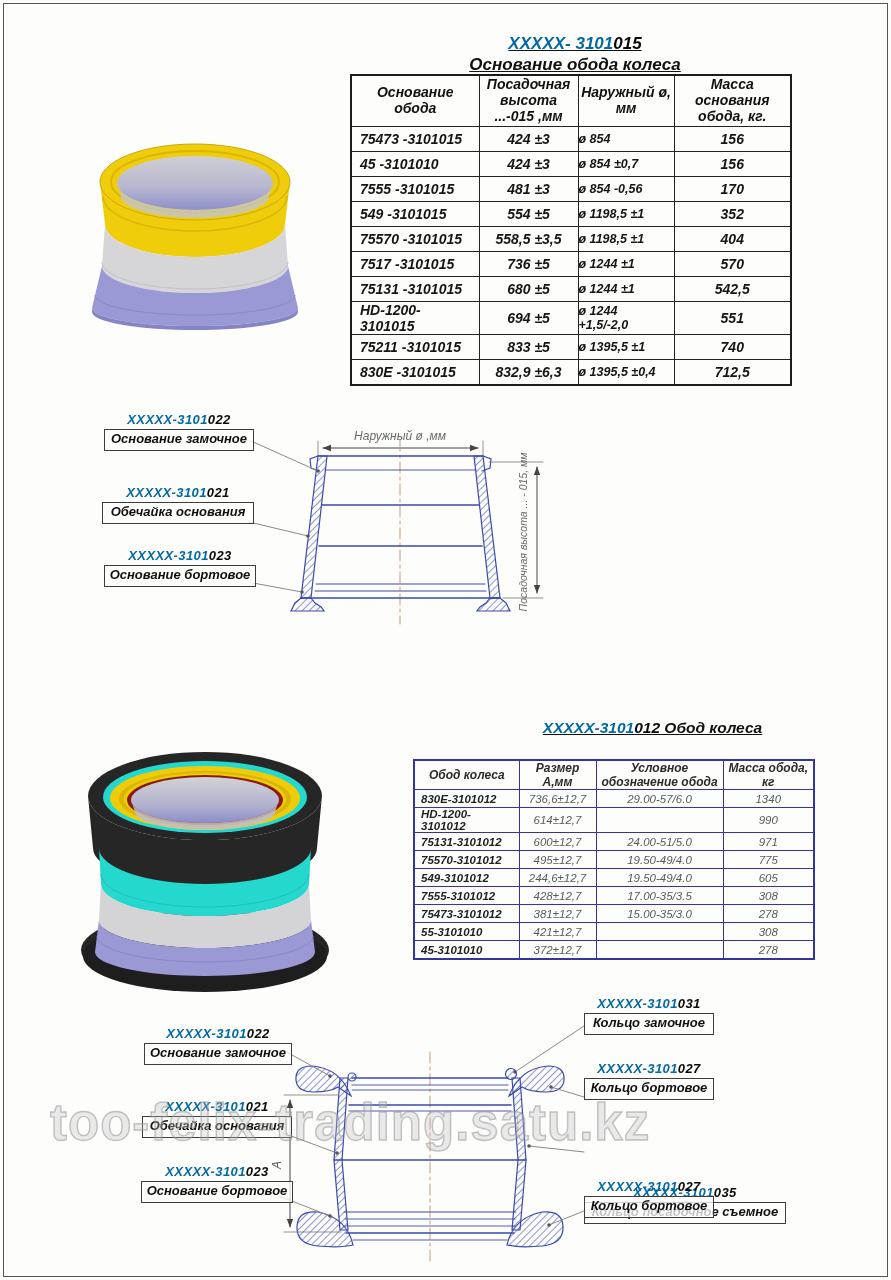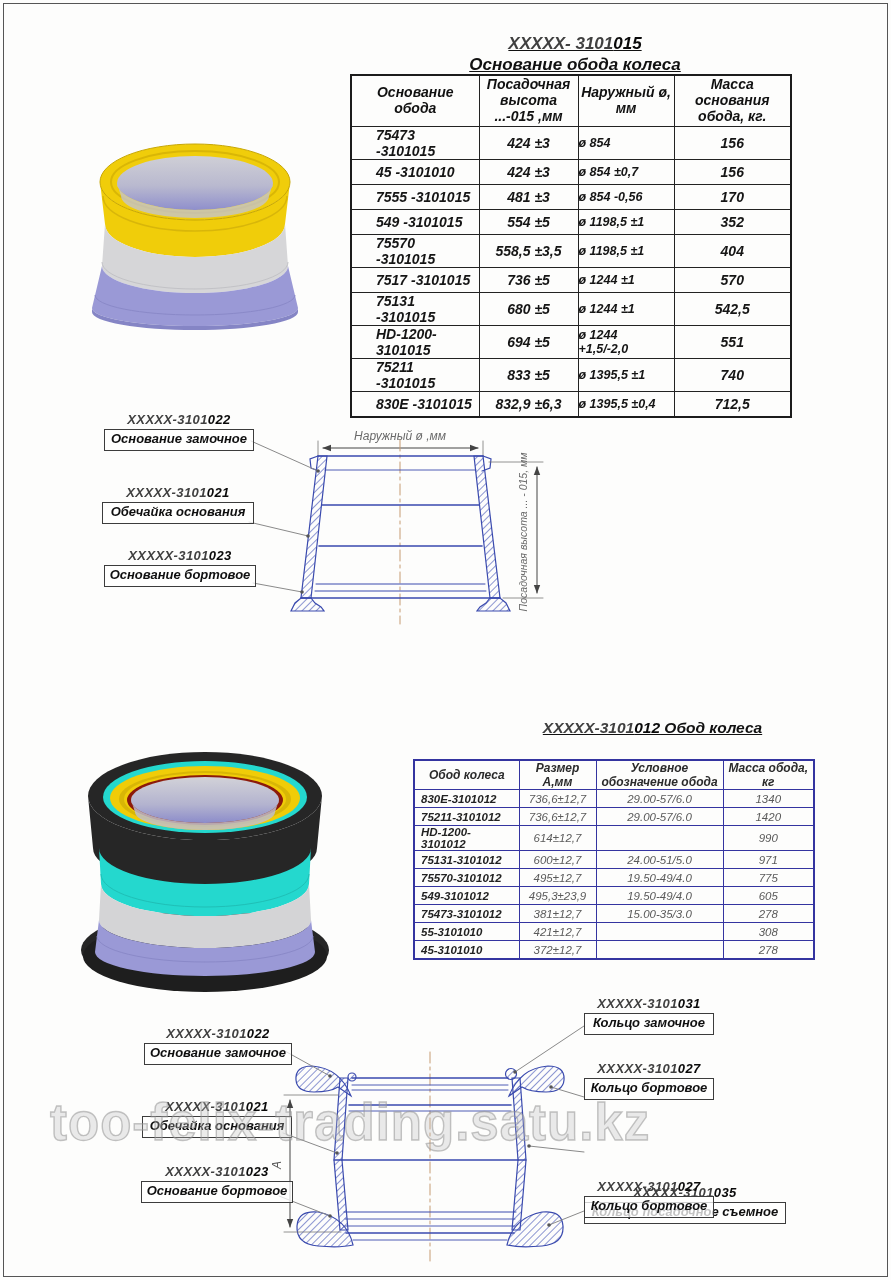--- a/index.html
+++ b/index.html
@@ -6,32 +6,32 @@
   .page{position:relative;width:891px;height:1280px;background:#fdfdfc;overflow:hidden;
         font-family:"Liberation Sans",sans-serif;}
   .frame{position:absolute;inset:3px;border:1.5px solid #555;pointer-events:none;z-index:5;}
   .bg{position:absolute;left:0;top:0;z-index:1;}
 
   
   .sheet-title{position:absolute;z-index:3;text-align:center;font-style:italic;font-weight:bold;color:#111;}
   #s1-title{left:430px;top:33px;width:290px;font-size:17px;line-height:1.25;}
   #s1-title .t-line{text-decoration:underline;}
   #s2-title{left:480px;top:719px;width:345px;font-size:15.5px;text-decoration:underline;}
-  .code-pre{color:#404040;}
+  .code-pre{color:#0369a1;}
   .code-suf{color:#0a0a0a;}
 
   
   table{position:absolute;z-index:3;border-collapse:collapse;table-layout:fixed;background:transparent;}
   td,th{overflow:hidden;}
   #t1{left:350px;top:74px;width:440px;border:2px solid #1c1c1c;font-style:italic;}
   #t1 th{border:1.5px solid #222;font-size:14px;font-weight:bold;color:#111;height:48px;
          white-space:pre-line;line-height:1.12;vertical-align:middle;padding:1px 2px;}
   #t1 td{border:1.5px solid #222;height:24px;font-size:14px;font-weight:bold;color:#151515;
          vertical-align:middle;padding:0 4px;}
-  #t1 td.c-name{padding-left:24px;}
+  #t1 td.c-name{padding-left:8px;}
   #t1 td.c-h{text-align:center;}
   #t1 td.c-d{font-size:12.5px;padding-left:0;}
   #t1 td.c-m{text-align:center;}
 
   #t2{left:413px;top:759px;width:400px;border:2px solid #3434a0;font-style:italic;}
   #t2 th{border:1.3px solid #3434a0;font-size:12px;font-weight:bold;color:#2b2b2b;height:21px;
          vertical-align:middle;padding:0 2px;}
   #t2 td{border:1.3px solid #3434a0;height:17px;font-size:11.5px;color:#5a5a5a;
          vertical-align:middle;padding:0 3px;}
   #t2 td.c-name{color:#222;font-weight:bold;padding-left:6px;}
@@ -350,26 +350,20 @@
     </thead>
     <tbody>
 
         <tr>
           <td class="c-name">830E-3101012</td>
           <td class="c-size">736,6±12,7</td>
           <td class="c-des">29.00-57/6.0</td>
           <td class="c-m">1340</td>
         </tr>
 
-        <tr>
-          <td class="c-name">75211-3101012</td>
-          <td class="c-size">736,6±12,7</td>
-          <td class="c-des">29.00-57/6.0</td>
-          <td class="c-m">1420</td>
-        </tr>
 
 
         <tr>
           <td class="c-name">HD-1200-3101012</td>
           <td class="c-size">614±12,7</td>
           <td class="c-des"></td>
           <td class="c-m">990</td>
         </tr>
 
         <tr>
@@ -381,25 +375,31 @@
 
         <tr>
           <td class="c-name">75570-3101012</td>
           <td class="c-size">495±12,7</td>
           <td class="c-des">19.50-49/4.0</td>
           <td class="c-m">775</td>
         </tr>
 
         <tr>
           <td class="c-name">549-3101012</td>
-          <td class="c-size">495,3±23,9</td>
+          <td class="c-size">244,6±12,7</td>
           <td class="c-des">19.50-49/4.0</td>
           <td class="c-m">605</td>
         </tr>
 
+        <tr>
+          <td class="c-name">7555-3101012</td>
+          <td class="c-size">428±12,7</td>
+          <td class="c-des">17.00-35/3.5</td>
+          <td class="c-m">308</td>
+        </tr>
 
         <tr>
           <td class="c-name">75473-3101012</td>
           <td class="c-size">381±12,7</td>
           <td class="c-des">15.00-35/3.0</td>
           <td class="c-m">278</td>
         </tr>
 
         <tr>
           <td class="c-name">55-3101010</td>

